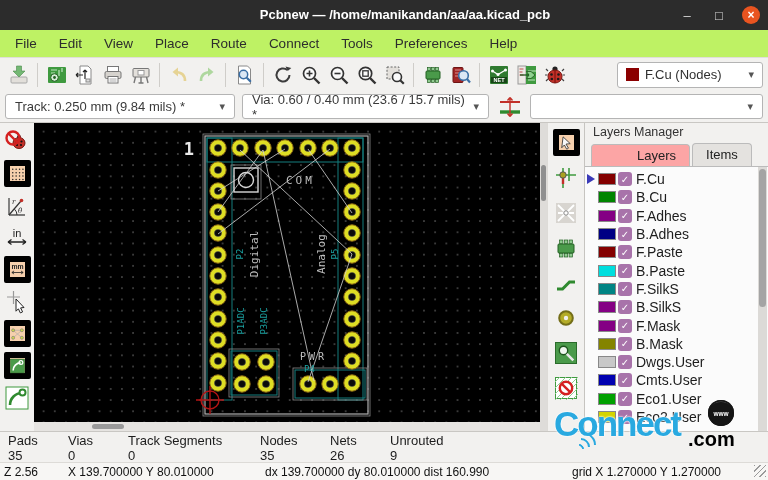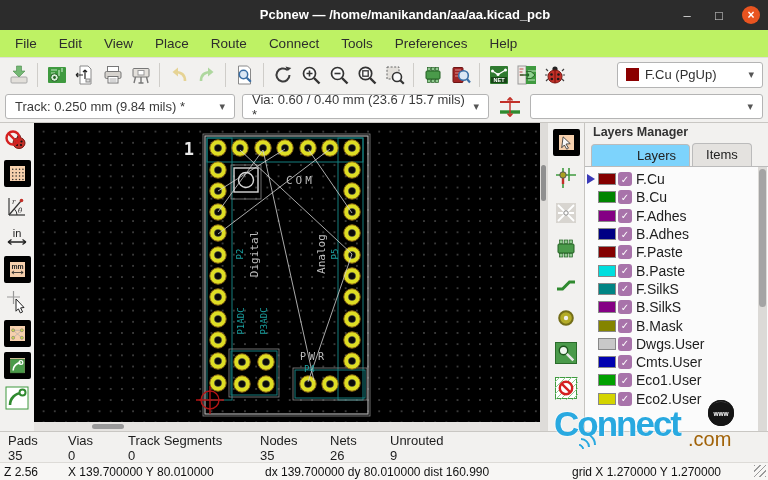--- a/index.html
+++ b/index.html
@@ -49,25 +49,25 @@
   .canvas svg { position:absolute; left:0; top:0; }
   .hscroll { height:9px; background:#e6e4e1; position:relative; }
   .hscroll .thumb { position:absolute; left:58px; top:2px; width:32px; height:5px; background:#9a9a9a; border-radius:3px; }
   .vscroll { width:7px; background:#dedcd9; position:relative; }
   .vscroll .thumb { position:absolute; left:1px; top:42px; width:5px; height:36px; background:#8f8f8f; border-radius:3px; }
 
   .rtb { width:37px; display:flex; flex-direction:column; align-items:center; padding-top:6px; gap:8px; border-left:1px solid #dddbd7; }
 
   
   .panel { flex:1; display:flex; flex-direction:column; border-left:1px solid #c6c4c0; background:#f2f1ef; }
-  .panel-title { height:18px; font-size:12.5px; color:#333; padding-left:8px; line-height:18px;font-weight:bold; }
+  .panel-title { height:18px; font-size:12.5px; color:#333; padding-left:8px; line-height:18px; }
   .tabs { height:25px; display:flex; padding-left:6px; gap:2px; align-items:flex-end; }
   .tab { padding:3px 13px 4px; font-size:13px; color:#222; border:1px solid #bbb; border-bottom:none;
     border-radius:4px 4px 0 0; background:#e4e2df; }
-  .tab.active { background:#7dd3fc; font-weight:normal; position:relative; top:1px;padding-left:45px; }
+  .tab.active { background:#fca5a5; font-weight:normal; position:relative; top:1px;padding-left:45px; }
   .layerlist { flex:1; background:#fbfbfb; border-top:1px solid #bbb; position:relative; padding-top:3px; }
   .lrow { height:18.3px; display:flex; align-items:center; padding-left:13px; position:relative; }
   .lrow .arrow { position:absolute; left:2px; width:0; height:0; border-left:8px solid #3a3ab8;
     border-top:5px solid transparent; border-bottom:5px solid transparent; }
   .lrow .sw { width:18px; height:12px; margin-right:2px; border:1px solid #888; }
   .lrow .cb { width:14px; height:14px; background:#a873aa; border-radius:3px; margin-right:4px;
     color:#fff; font-size:10px; display:flex; align-items:center; justify-content:center; }
   .lrow .cb::after { content:"✓"; }
   .lrow .lname { font-size:14px; color:#1d1d1d; }
   .lscroll { position:absolute; right:1px; top:0; bottom:0; width:9px; background:#dcdad7; }
@@ -85,21 +85,21 @@
   .grip { position:absolute; right:2px; bottom:2px; width:12px; height:12px;
     background:repeating-linear-gradient(135deg,#9a9a9a 0 1px,transparent 1px 4px); }
 
   
   .watermark { position:absolute; left:552px; top:390px; width:214px; height:62px; z-index:20; pointer-events:none; }
   .wm-text { position:absolute; left:2px; top:2px; font-size:35px; font-weight:bold; letter-spacing:-2px;
     color:#29a9e0; text-shadow:0 0 2px #fff, 0 0 2px #fff;margin-top:12px; }
   .wm-globe { position:absolute; left:156px; top:10px; width:26px; height:26px; background:#151515; border-radius:50%;
     color:#fff; font-size:6.5px; font-weight:bold; display:flex; align-items:center; justify-content:center;
     box-shadow:inset 0 0 0 1.5px #151515, inset 0 3px 0 -1px #555; }
-  .wm-com { position:absolute; left:136px; top:38px; font-size:20px; font-weight:normal; color:#a16207; letter-spacing:0; }
+  .wm-com { position:absolute; left:136px; top:38px; font-size:20px; font-weight:bold; color:#000000; letter-spacing:0; }
   .wm-arcs { position:absolute; left:22px; top:40px; width:34px; height:34px; }
   .wm-arcs i { position:absolute; border:2.5px solid transparent; border-top-color:#29a9e0; border-radius:50%;
     transform:rotate(45deg); }
   .wm-arcs i:nth-child(1) { width:10px; height:10px; left:0; top:14px; }
   .wm-arcs i:nth-child(2) { width:18px; height:18px; left:-2px; top:8px; }
   .wm-arcs i:nth-child(3) { width:26px; height:26px; left:-4px; top:2px; }
 </style>
 </head>
 <body>
 
@@ -271,21 +271,21 @@
           <ellipse cx="11" cy="12.5" rx="7" ry="6.5" fill="#c23028" stroke="#7c150f"></ellipse>
           <path d="M11 6v13" stroke="#7c150f" stroke-width="1.2"></path>
           <circle cx="7.5" cy="10.5" r="1.3" fill="#1a1a1a"></circle>
           <circle cx="14.5" cy="10.5" r="1.3" fill="#1a1a1a"></circle>
           <circle cx="7.8" cy="15" r="1.3" fill="#1a1a1a"></circle>
           <circle cx="14.2" cy="15" r="1.3" fill="#1a1a1a"></circle>
         </svg>
     </div>
     <div class="layer-dd">
       <span class="swatch" style="background: rgb(139, 0, 0);"></span>
-      <span>F.Cu (PgUp)</span>
+      <span>F.Cu (Nodes)</span>
       <span class="caret">▾</span>
     </div>
   </div>
 
   <div class="toolbar2">
     <div class="dd dd-track">
       <span>Track: 0.250 mm (9.84 mils) *</span>
       <span class="caret">▾</span>
     </div>
     <div class="dd dd-via">
@@ -632,20 +632,25 @@
             <span class="sw" style="background: rgb(0, 132, 132);"></span>
             <span class="cb"></span>
             <span class="lname">F.SilkS</span>
           </div>
         <div class="lrow">
             <span class="sw" style="background: rgb(132, 0, 132);"></span>
             <span class="cb"></span>
             <span class="lname">B.SilkS</span>
           </div>
         <div class="lrow">
+            <span class="sw" style="background: rgb(132, 0, 132);"></span>
+            <span class="cb"></span>
+            <span class="lname">F.Mask</span>
+          </div>
+        <div class="lrow">
             <span class="sw" style="background: rgb(132, 132, 0);"></span>
             <span class="cb"></span>
             <span class="lname">B.Mask</span>
           </div>
         <div class="lrow">
             <span class="sw" style="background: rgb(200, 200, 200);"></span>
             <span class="cb"></span>
             <span class="lname">Dwgs.User</span>
           </div>
         <div class="lrow">

